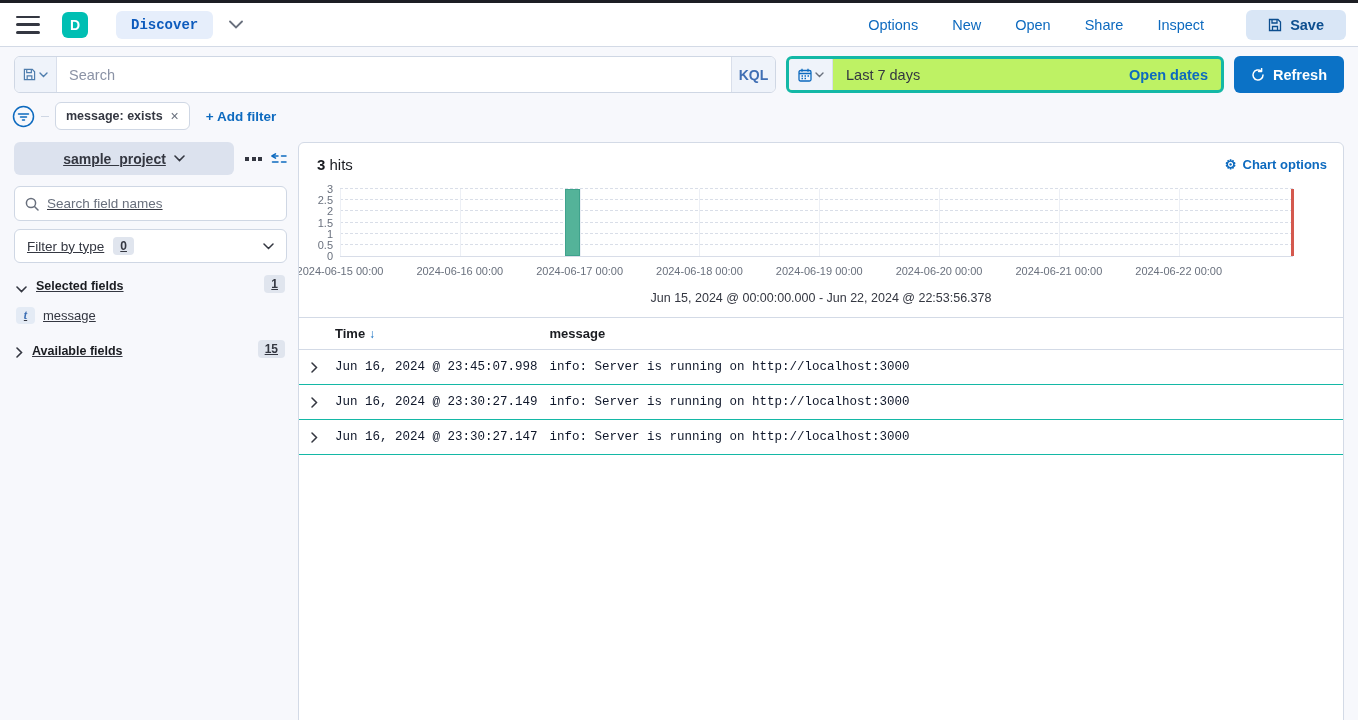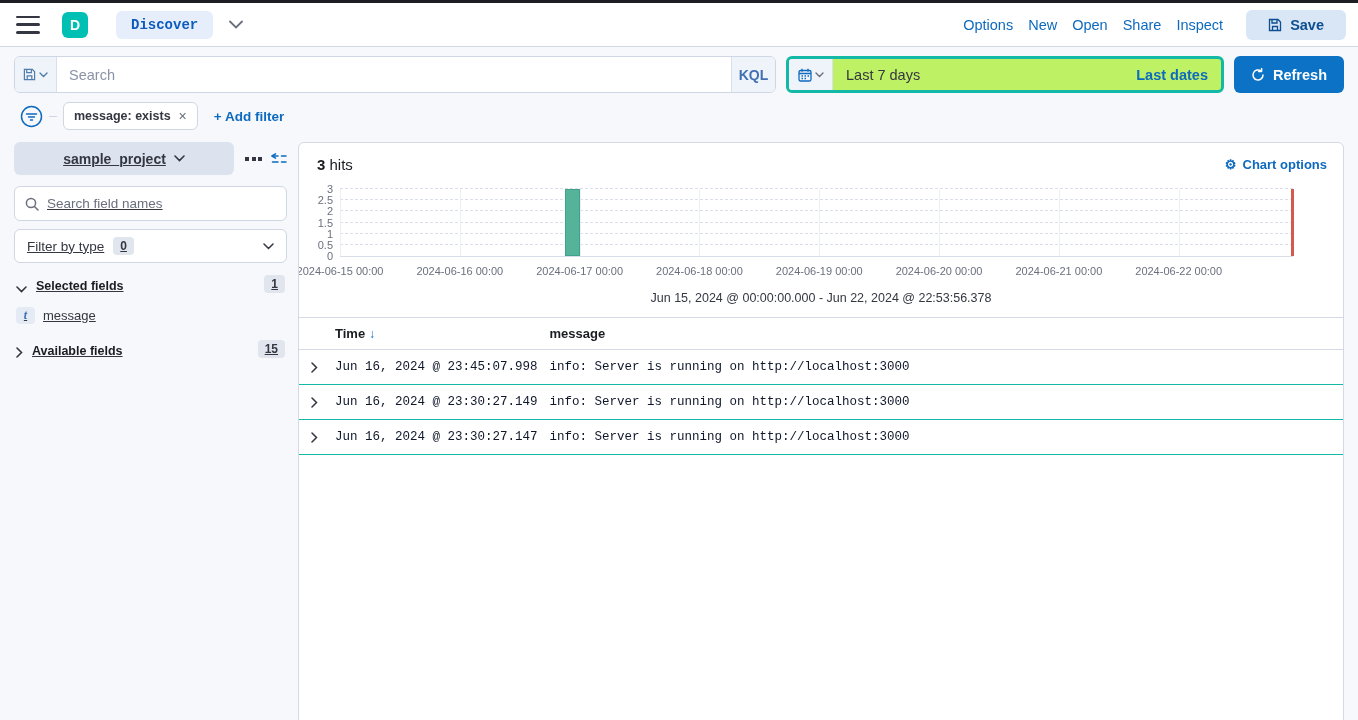--- a/index.html
+++ b/index.html
@@ -24,21 +24,21 @@
     width:26px; height:26px; border-radius:6px; background:#00bfb3;
     color:#fff; font-weight:bold; font-size:14px;
     display:flex; align-items:center; justify-content:center; margin-left:8px;
   }
   .breadcrumb-pill {
     background:#e6eefb; color:#0d5bbd; font-weight:600; font-size:14px;
     padding:6px 15px; border-radius:6px; margin-left:14px; cursor:pointer; border:none;font-family:Liberation Mono, monospace;
   }
   .crumb-caret { color:#69707d; margin-left:2px; }
   .header-spacer { flex:1; }
-  .header-links { display:flex; align-items:center; gap:15px; }
+  .header-links { display:flex; align-items:center; gap:34px; }
   .header-link { color:#0d6abf; font-size:14.5px; font-weight:500; text-decoration:none; cursor:pointer; }
   .save-btn {
     background:#d9e6f6; color:#0c4e8f; border:none; border-radius:6px;
     height:30px; padding:0 22px; font-size:14.5px; font-weight:600;
     display:flex; align-items:center; gap:8px; cursor:pointer; margin-left:8px;
   }
 
   
   .query-row { display:flex; align-items:center; gap:10px; padding:9px 14px 6px; }
   .search-group {
@@ -69,21 +69,21 @@
   }
   .date-label { flex:1; display:flex; align-items:center; padding-left:13px; font-size:14.5px; color:#343741; }
   .show-dates { display:flex; align-items:center; padding-right:13px; color:#0d6abf; font-size:14.5px; font-weight:600; cursor:pointer; }
   .refresh-btn {
     width:110px; height:37px; background:#0b72c6; border:none; border-radius:6px;
     color:#fff; font-size:14.5px; font-weight:600; display:flex; align-items:center;
     justify-content:center; gap:8px; cursor:pointer;
   }
 
   
-  .filter-row { display:flex; align-items:center; padding:3px 14px 10px 20px; gap:6px; }
+  .filter-row { display:flex; align-items:center; padding:3px 14px 10px 12px; gap:6px; }
   .filter-circle-icon { display:flex; align-items:center; justify-content:center; cursor:pointer; }
   .filter-connector { width:8px; height:1px; background:#cfd7e4; }
   .filter-pill {
     background:#fff; border:1px solid #cfd7e4; border-radius:6px; height:28px;
     display:flex; align-items:center; gap:8px; padding:0 10px;
     font-size:12.5px; font-weight:600; color:#343741; cursor:pointer;
   }
   .filter-pill .x { color:#69707d; font-size:14px; font-weight:400; cursor:pointer; }
   .add-filter { color:#0d6abf; font-size:13.5px; font-weight:600; margin-left:10px; cursor:pointer; text-decoration:none; }
 
@@ -234,21 +234,21 @@
             <path d="M3.5 8 h1.5 M6.5 8 h1.5 M9.5 8 h1.5 M3.5 10.5 h1.5 M6.5 10.5 h1.5" stroke="#0d6abf" stroke-width="1.3"></path>
           </svg>
       </span>
       <span>
         <svg class="ic" width="9" height="6" viewBox="0 0 9 6">
             <path d="M1 1 L4.5 4.5 L8 1" fill="none" stroke="#69707d" stroke-width="1.4" stroke-linecap="round"></path>
           </svg>
       </span>
     </div>
     <div class="date-label">Last 7 days</div>
-    <div class="show-dates">Last dates</div>
+    <div class="show-dates">Open dates</div>
   </div>
 
   <button class="refresh-btn">
     <span>
       <svg class="ic" width="14" height="14" viewBox="0 0 14 14">
           <path d="M12 7 a5 5 0 1 1 -1.8 -3.85" fill="none" stroke="#fff" stroke-width="1.5" stroke-linecap="round"></path>
           <path d="M10.6 0.6 L10.6 3.6 L7.6 3.4" fill="none" stroke="#fff" stroke-width="1.5" stroke-linecap="round" stroke-linejoin="round"></path>
         </svg>
     </span>
     <span>Refresh</span>

